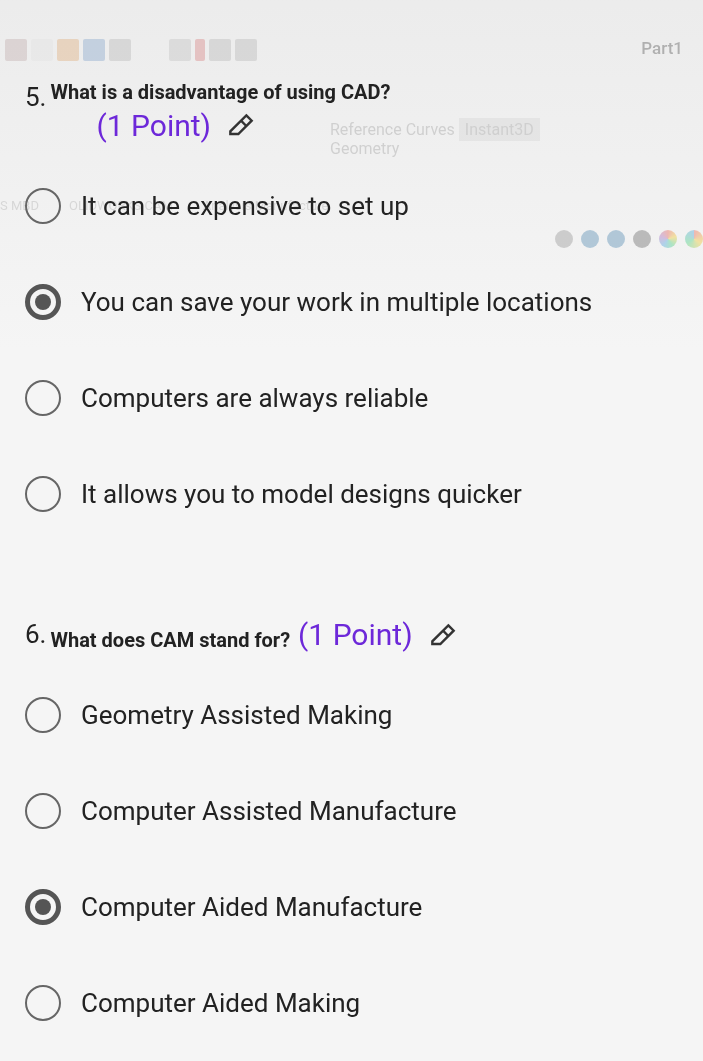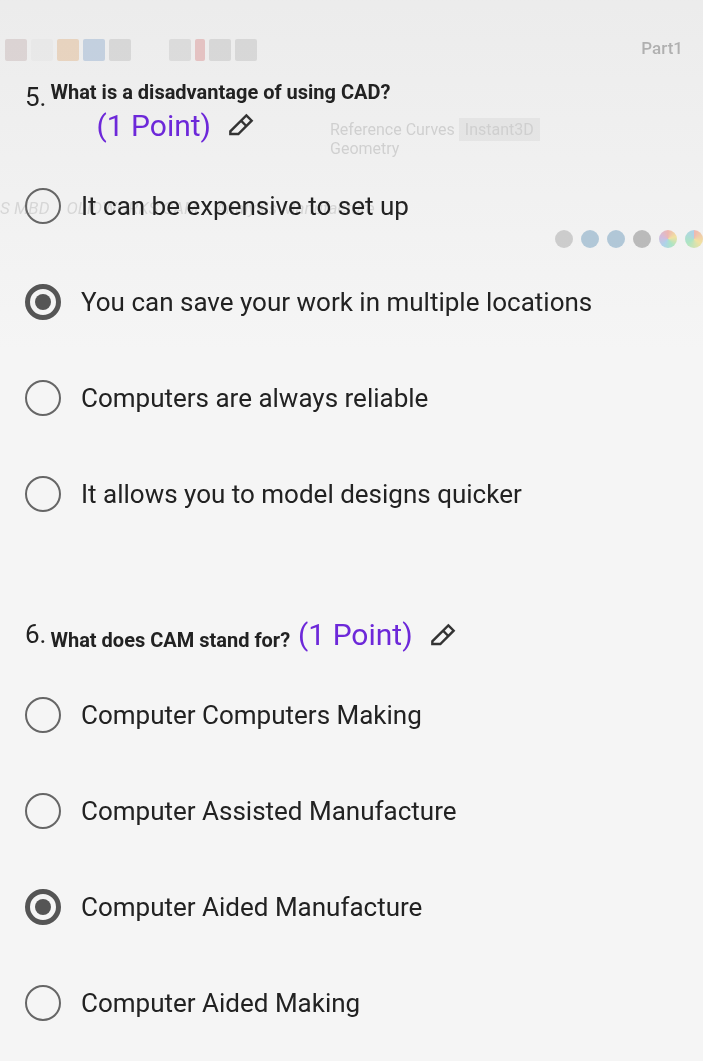--- a/index.html
+++ b/index.html
@@ -65,26 +65,25 @@
       color: #888;
       font-size: 16px;
       opacity: 0.3;
       z-index: 0;
     }
     .bg-tabs2 {
       position: absolute;
       top: 198px;
       left: 0;
       color: #888;
-      font-size: 17px;
+      font-size: 13px;
       opacity: 0.25;
       z-index: 0;
       display: flex;
-      gap: 17px;
-      font-style: italic;
+      gap: 30px;
     }
     .bg-colordots {
       position: absolute;
       top: 230px;
       right: 0;
       display: flex;
       gap: 8px;
       opacity: 0.35;
       z-index: 0;
       align-items: center;
@@ -276,21 +275,21 @@
           <path d="M 16 4 L 20 8 L 10 18 L 4 18 L 4 16 Z"></path>
           <line x1="12" y1="8" x2="16" y2="12"></line>
         </svg>
       </span>
     </div>
   </div>
 
   <div class="options">
     <div class="option">
       <div class="radio"></div>
-      <span class="option-text">Computer Computers Making</span>
+      <span class="option-text">Geometry Assisted Making</span>
     </div>
     <div class="option">
       <div class="radio"></div>
       <span class="option-text">Computer Assisted Manufacture</span>
     </div>
     <div class="option">
       <div class="radio selected"></div>
       <span class="option-text">Computer Aided Manufacture</span>
     </div>
     <div class="option">

